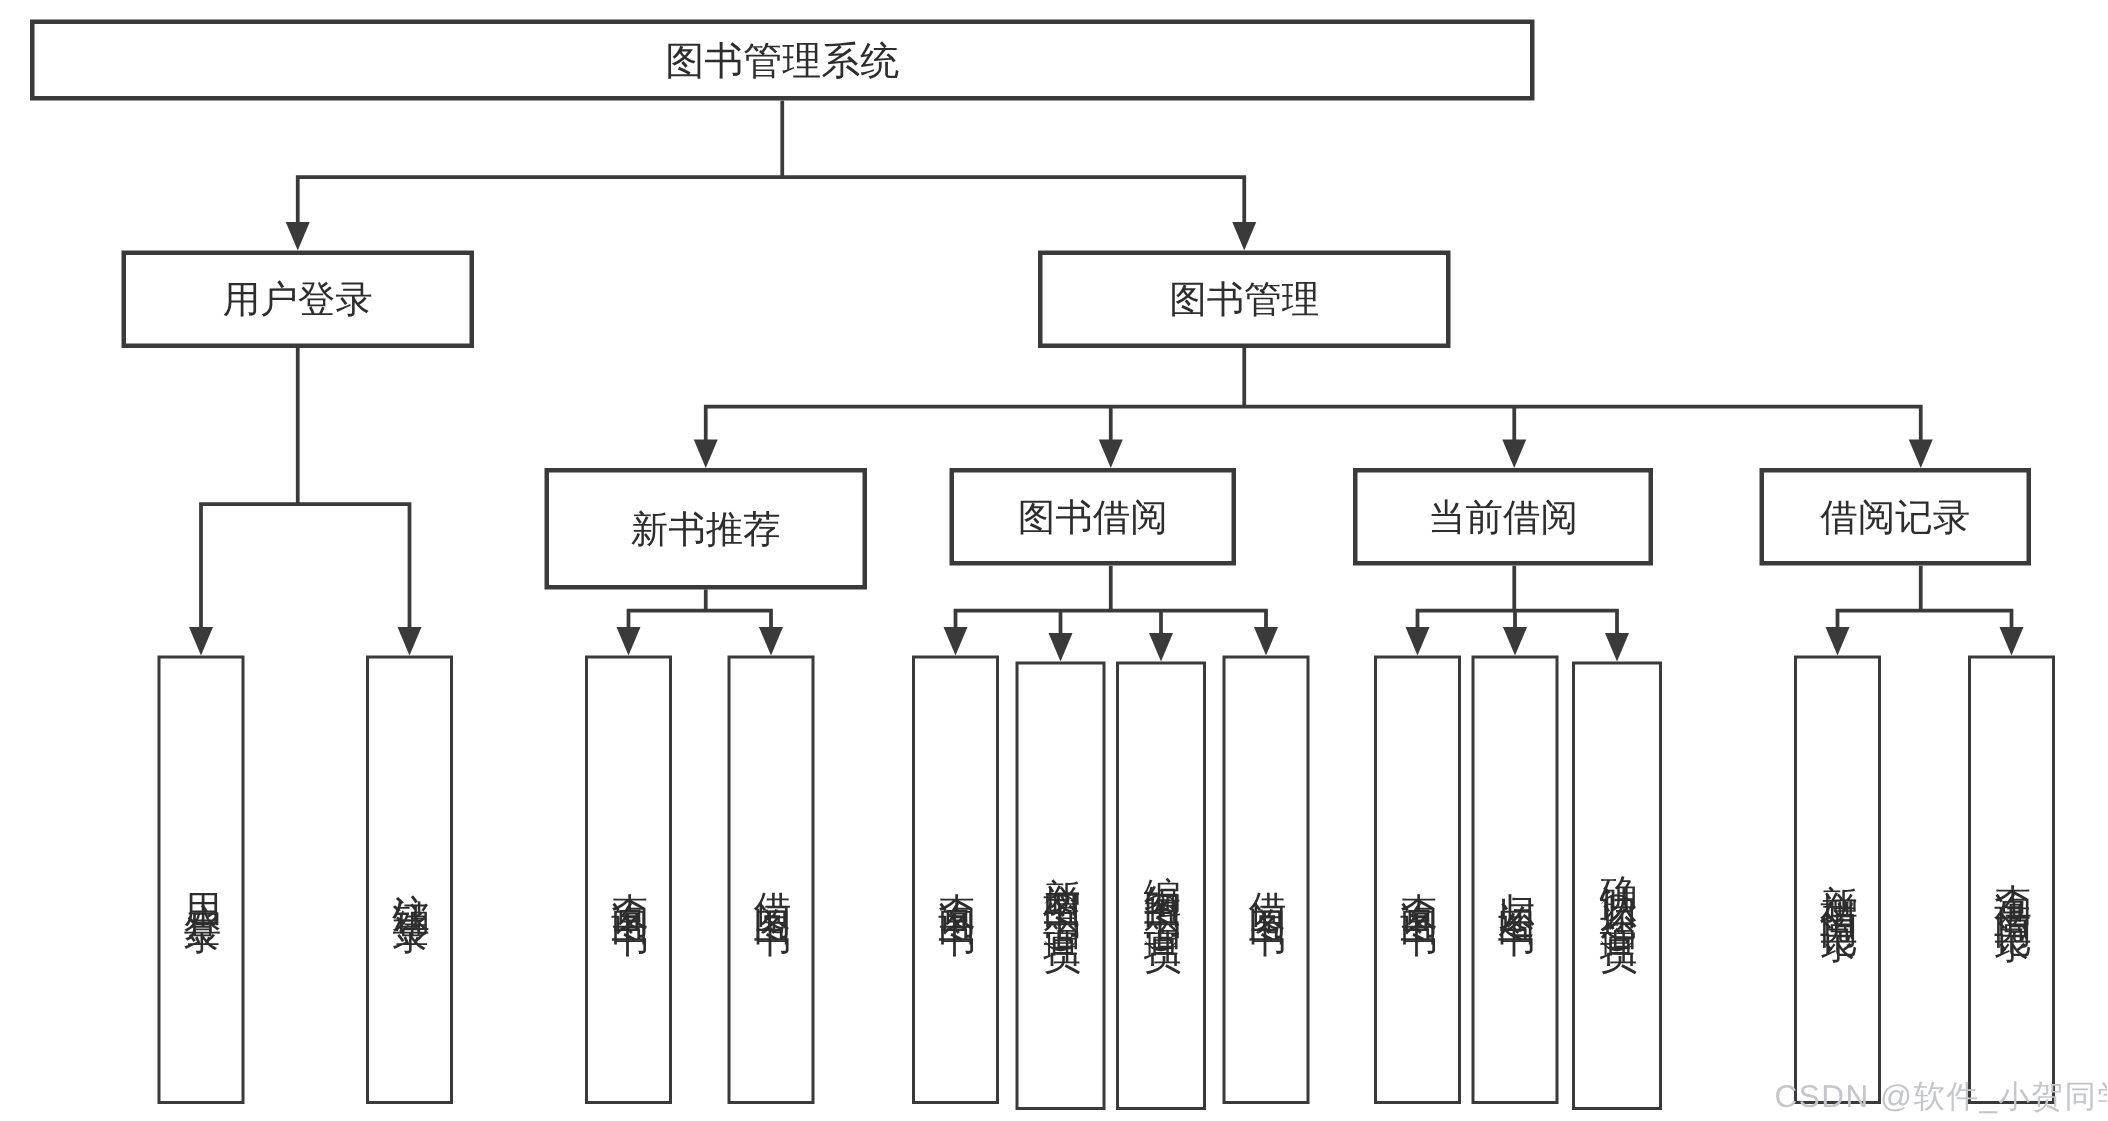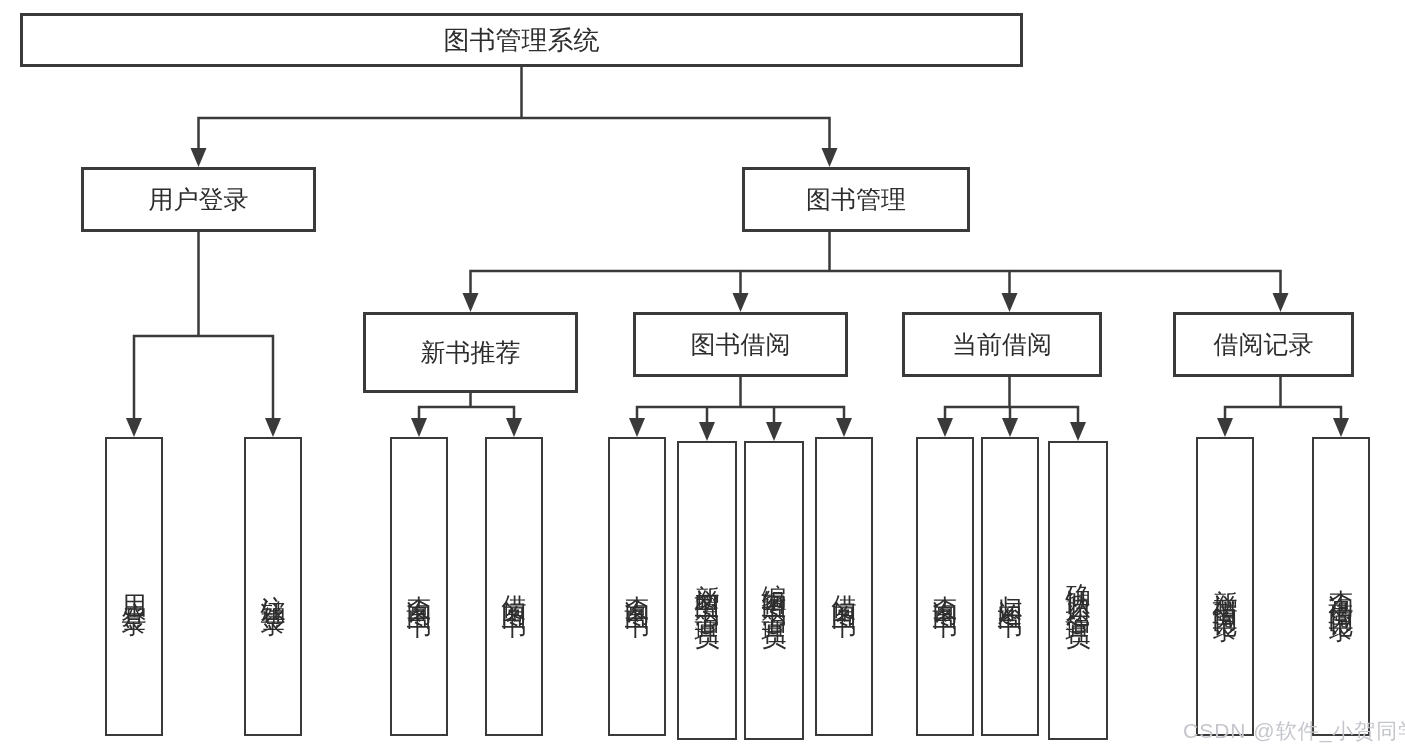--- a/index.html
+++ b/index.html
@@ -113,24 +113,24 @@
       <polygon points="937,418 953,418 945,437" fill="#3a3a3a"></polygon>
       <polygon points="1002,418 1018,418 1010,437" fill="#3a3a3a"></polygon>
       <polygon points="1070,422 1086,422 1078,441" fill="#3a3a3a"></polygon>
       <polygon points="1217,418 1233,418 1225,437" fill="#3a3a3a"></polygon>
       <polygon points="1333,418 1349,418 1341,437" fill="#3a3a3a"></polygon>
     </svg>
 
   <div class="node root-title" style="left:20px;top:13px;width:1003px;height:54px">图书管理系统</div>
 
   <div class="node" style="left:81px;top:167px;width:235px;height:65px">用户登录</div>
-  <div class="node" style="left:742px;top:167px;width:228px;height:65px">图书管理</div>
+  <div class="node" style="left:692px;top:167px;width:275px;height:65px">图书管理</div>
 
   <div class="node" style="left:363px;top:312px;width:215px;height:81px">新书推荐</div>
-  <div class="node" style="left:633px;top:312px;width:215px;height:65px">图书借阅</div>
+  <div class="node" style="left:633px;top:312px;width:191px;height:65px">图书借阅</div>
   <div class="node" style="left:902px;top:312px;width:200px;height:65px">当前借阅</div>
   <div class="node" style="left:1173px;top:312px;width:181px;height:65px">借阅记录</div>
 
   <div class="node leaf" style="left:105px;top:437px;width:58px;height:299px">
     <span class="vtext">用户登录</span>
   </div>
   <div class="node leaf" style="left:244px;top:437px;width:58px;height:299px">
     <span class="vtext">注销登录</span>
   </div>
 

